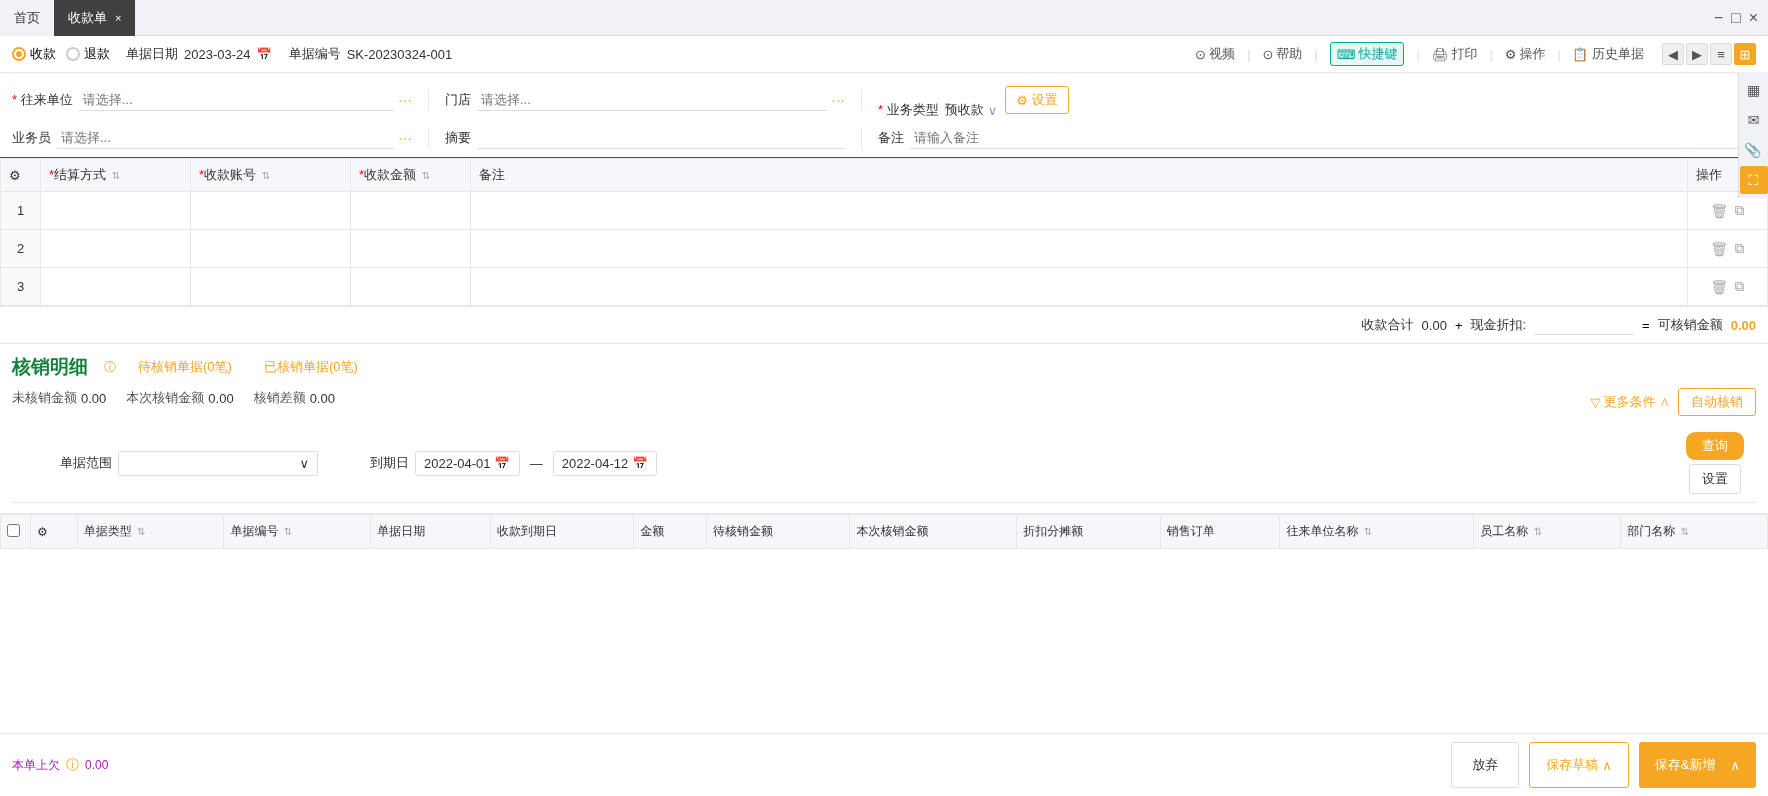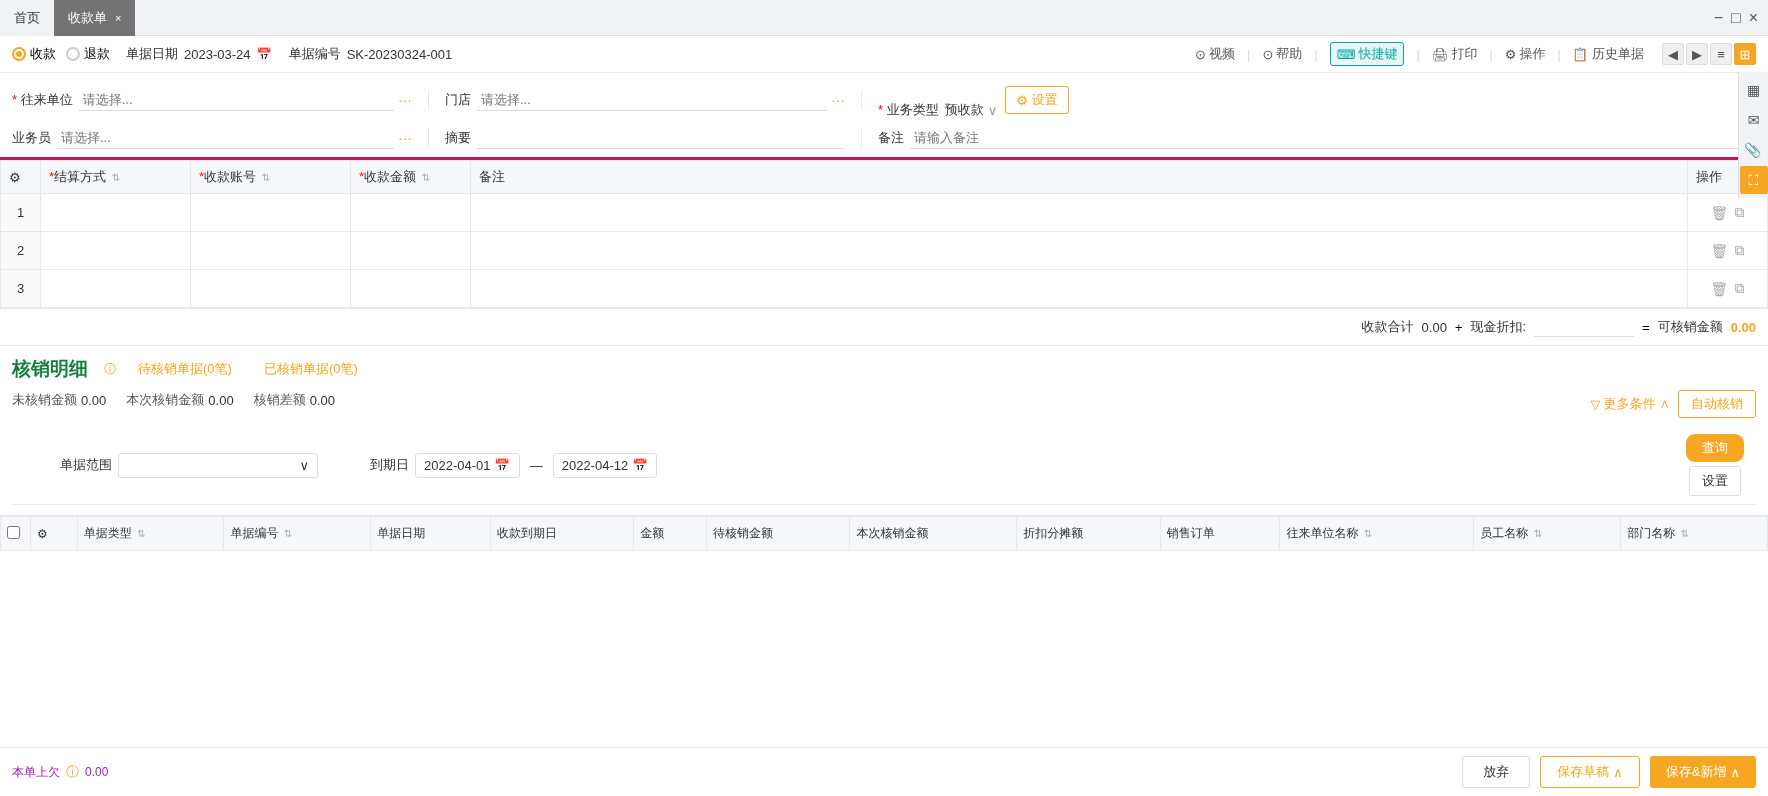--- a/index.html
+++ b/index.html
@@ -8,21 +8,21 @@
     
     .top-nav {
       display: flex; align-items: center; background: #f0f2f5; border-bottom: 1px solid #ddd;
       height: 36px; padding: 0;
     }
     .nav-tab {
       display: flex; align-items: center; height: 36px; padding: 0 14px;
       cursor: pointer; font-size: 13px; color: #333;
     }
     .nav-tab.home { background: #f0f2f5; color: #333; }
-    .nav-tab.active { background: #737373; color: #fff; text-align: center; }
+    .nav-tab.active { background: #404040; color: #fff; text-align: center; }
     .nav-tab .close-icon { margin-left: 8px; font-size: 11px; cursor: pointer; }
     .top-nav-right {
       margin-left: auto; display: flex; align-items: center; padding-right: 10px; gap: 8px;
     }
     .top-nav-right span { font-size: 16px; cursor: pointer; color: #555; }
 
     
     .main-content {
       background: #fff; margin: 0; height: calc(796px - 36px); display: flex; flex-direction: column;
     }
@@ -46,21 +46,21 @@
     .toolbar-actions { margin-left: auto; display: flex; align-items: center; gap: 12px; }
     .toolbar-action { display: flex; align-items: center; gap: 3px; cursor: pointer; color: #555; font-size: 12px; }
     .toolbar-action.highlight { background: #e8f7f6; border: 1px solid #00a99d; border-radius: 3px; padding: 2px 6px; color: #00a99d; }
     .icon-cal { color: #f5a623; cursor: pointer; }
     .view-btns { display: flex; gap: 2px; margin-left: 6px; }
     .view-btn { width: 22px; height: 22px; display: flex; align-items: center; justify-content: center; cursor: pointer; color: #555; border: 1px solid #ddd; border-radius: 2px; }
     .view-btn.active { background: #f5a623; color: #fff; border-color: #f5a623; }
 
     
     .form-section {
-      padding: 8px 12px; border-bottom: 3px solid #be185d; background: #fff;
+      padding: 8px 12px; border-bottom: 1px solid #be185d; background: #fff;
     }
     .form-row { display: flex; align-items: center; margin-bottom: 8px; gap: 0; }
     .form-row:last-child { margin-bottom: 0; }
     .form-field { display: flex; align-items: center; flex: 1; min-width: 0; }
     .form-label { white-space: nowrap; color: #333; margin-right: 6px; }
     .form-label.required::before { content: '* '; color: #f00; }
     .form-input {
       flex: 1; border: none; border-bottom: 1px solid #ddd; outline: none;
       padding: 3px 4px; color: #999; background: transparent; min-width: 0;
     }
@@ -171,21 +171,21 @@
     .btn-discard {
       background: #fff; border: 1px solid #ddd; color: #333; border-radius: 3px;
       padding: 6px 20px; cursor: pointer; font-size: 13px;
     }
     .btn-save-draft {
       background: #fff; border: 1px solid #f5a623; color: #f5a623; border-radius: 3px;
       padding: 6px 16px; cursor: pointer; font-size: 13px; display: flex; align-items: center; gap: 4px;
     }
     .btn-save-new {
       background: #f5a623; border: none; color: #fff; border-radius: 3px;
-      padding: 0 16px; cursor: pointer; font-size: 13px; display: flex; align-items: center; gap: 4px;
+      padding: 14px 16px; cursor: pointer; font-size: 13px; display: flex; align-items: center; gap: 15px;
     }
 
     
     .right-panel {
       position: absolute; right: 0; top: 36px; width: 30px;
       display: flex; flex-direction: column; align-items: center;
       background: #f0f2f5; border-left: 1px solid #ddd; gap: 2px; padding: 4px 0;
     }
     .right-panel-btn {
       width: 28px; height: 28px; display: flex; align-items: center; justify-content: center;

